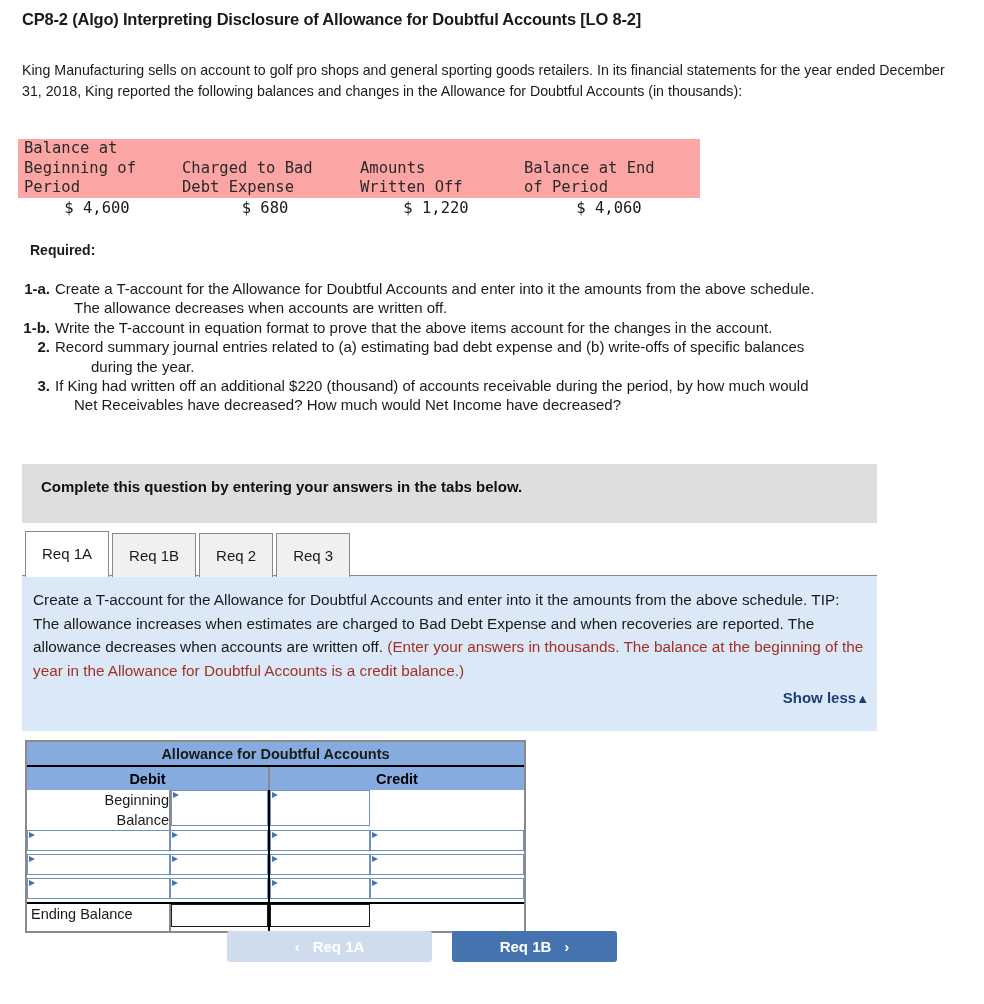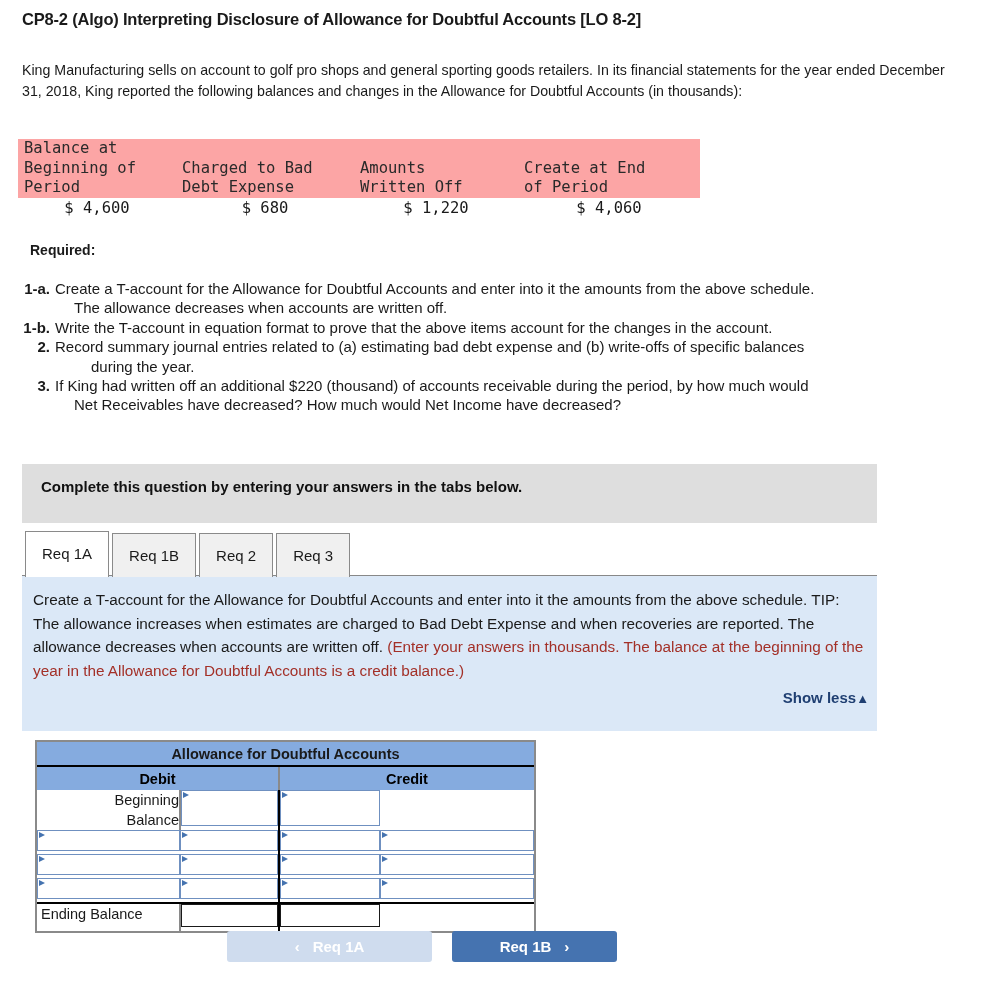--- a/index.html
+++ b/index.html
@@ -200,21 +200,21 @@
     color: #1f3f72;
     cursor: pointer;
     user-select: none;
     white-space: nowrap;
   }
   .show-less .caret { font-size: 13px; }
 
   
   .taccount {
     position: absolute;
-    left: 35px;
+    left: 25px;
     top: 740px;
     width: 497px;
     border: 2px solid #8a8a8a;
     box-sizing: content-box;
   }
   .taccount table {
     border-collapse: collapse;
     width: 497px;
     table-layout: fixed;
   }
@@ -335,21 +335,21 @@
   <table>
     <thead>
       <tr>
         <td class="sched-c1">Balance at
 Beginning of
 Period</td>
         <td class="sched-c2">Charged to Bad
 Debt Expense</td>
         <td class="sched-c3">Amounts
 Written Off</td>
-        <td class="sched-c4">Create at End
+        <td class="sched-c4">Balance at End
 of Period</td>
       </tr>
     </thead>
     <tbody>
       <tr>
         <td class="sched-c1">$ 4,600</td>
         <td class="sched-c2">$ 680</td>
         <td class="sched-c3">$ 1,220</td>
         <td class="sched-c4">$ 4,060</td>
       </tr>

